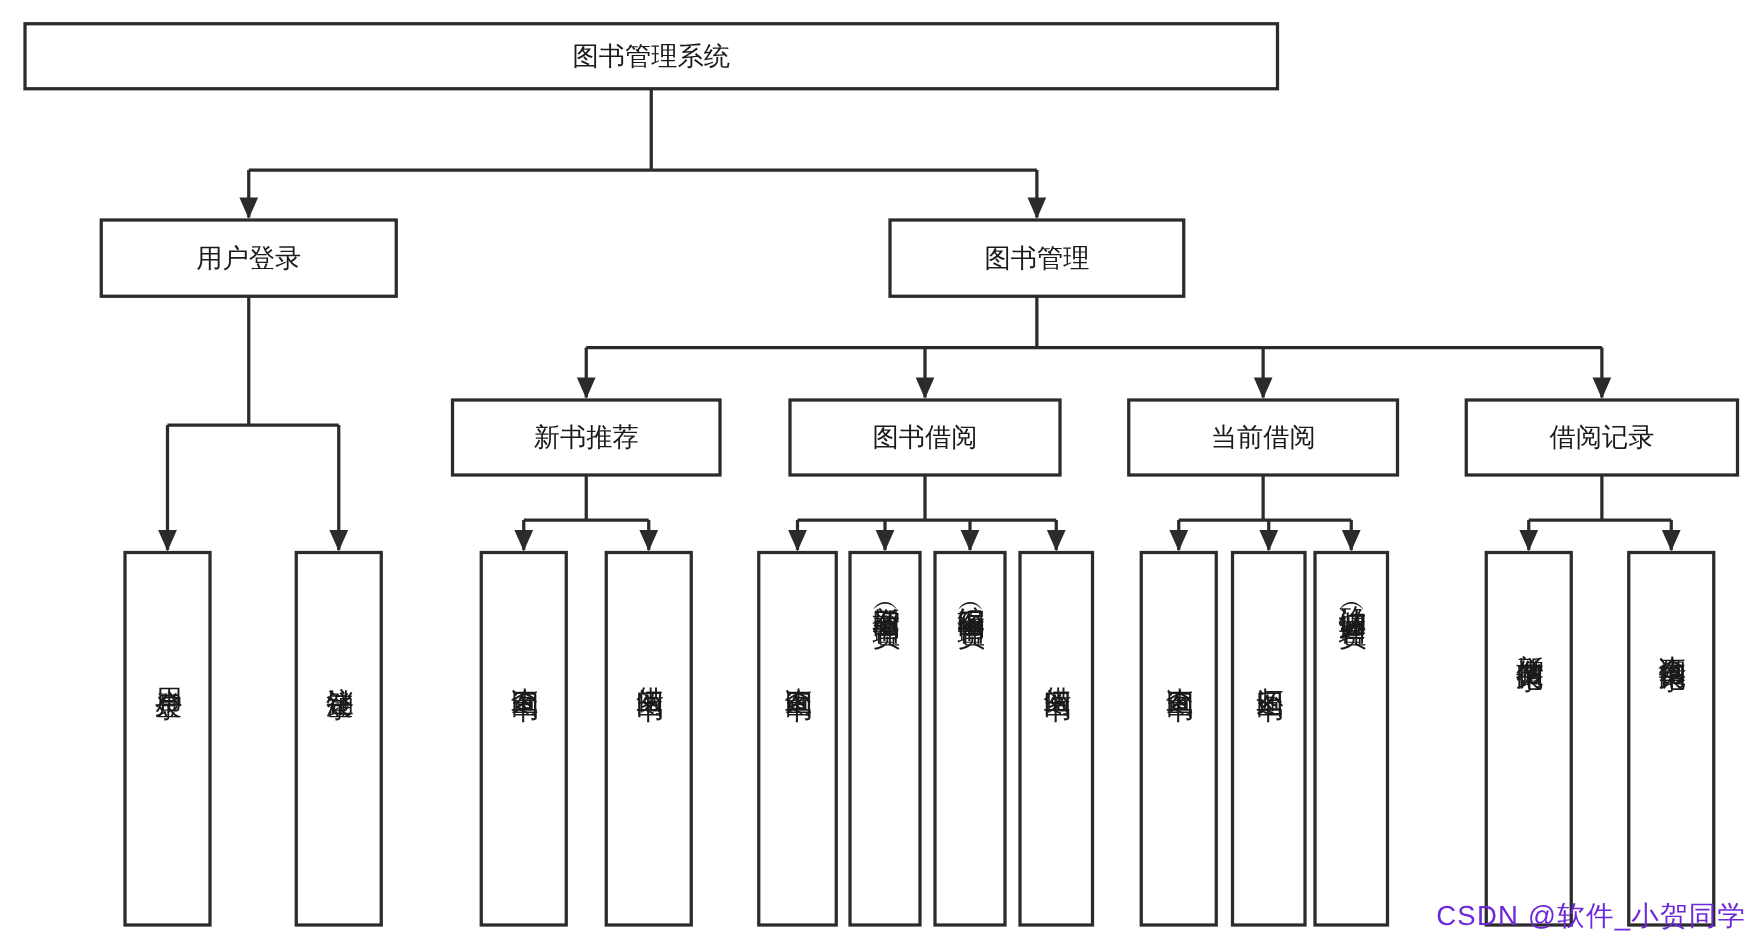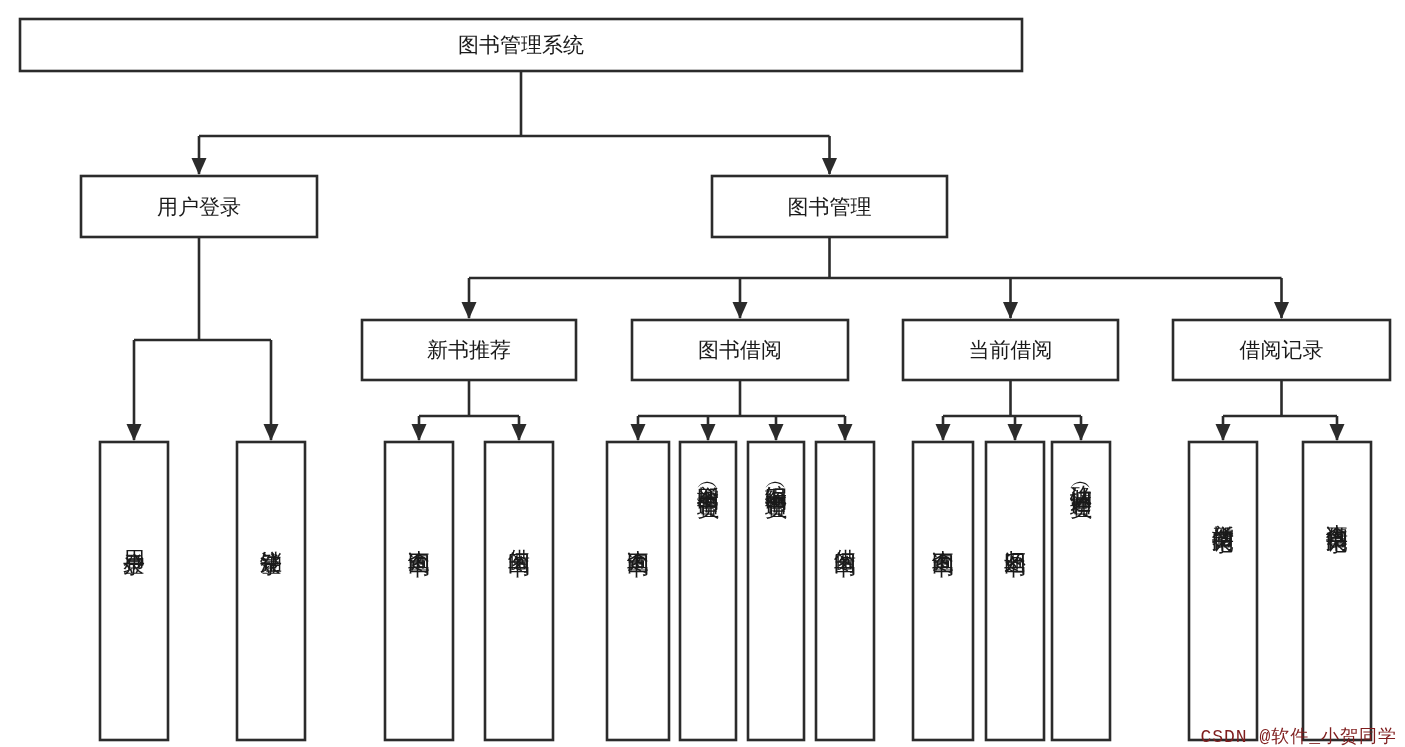--- a/index.html
+++ b/index.html
@@ -57,23 +57,23 @@
     font-size: 22px;
     line-height: 1.18;
     letter-spacing: 2px;
     color: #1a1a1a;
     white-space: nowrap;
   }
   .watermark {
     position: absolute;
     right: 8px;
     bottom: 4px;
-    font-family: Liberation Mono, monospace;
-    font-size: 18px;
-    color: #7f1d1d;
+    font-family: Liberation Sans, sans-serif;
+    font-size: 22px;
+    color: #6d28d9;
     letter-spacing: 1px;
     user-select: none;
   }
 </style>
 </head>
 <body>
 
 <div id="chart-root">
 
   <svg width="1405" height="747" viewBox="0 0 1405 747">

